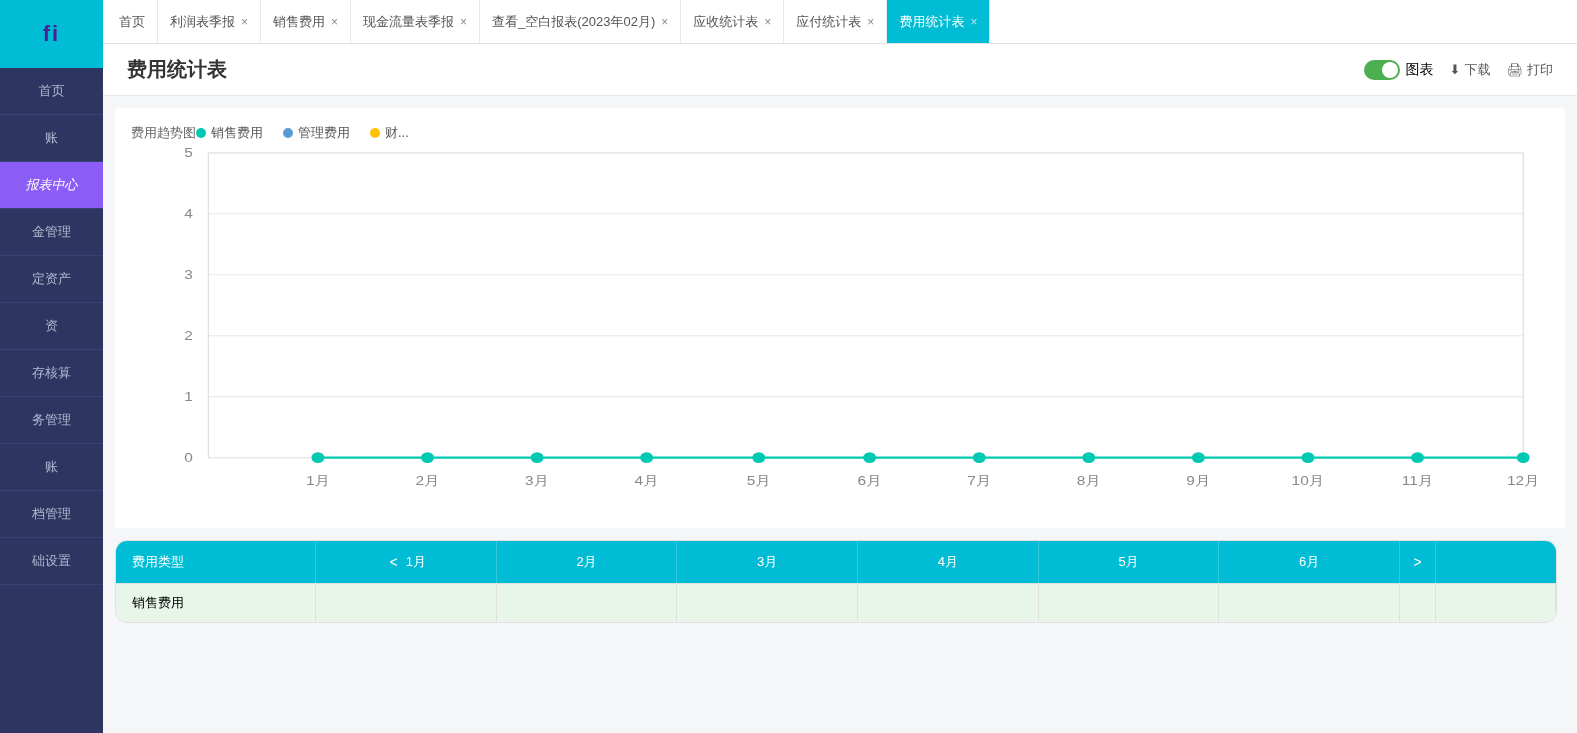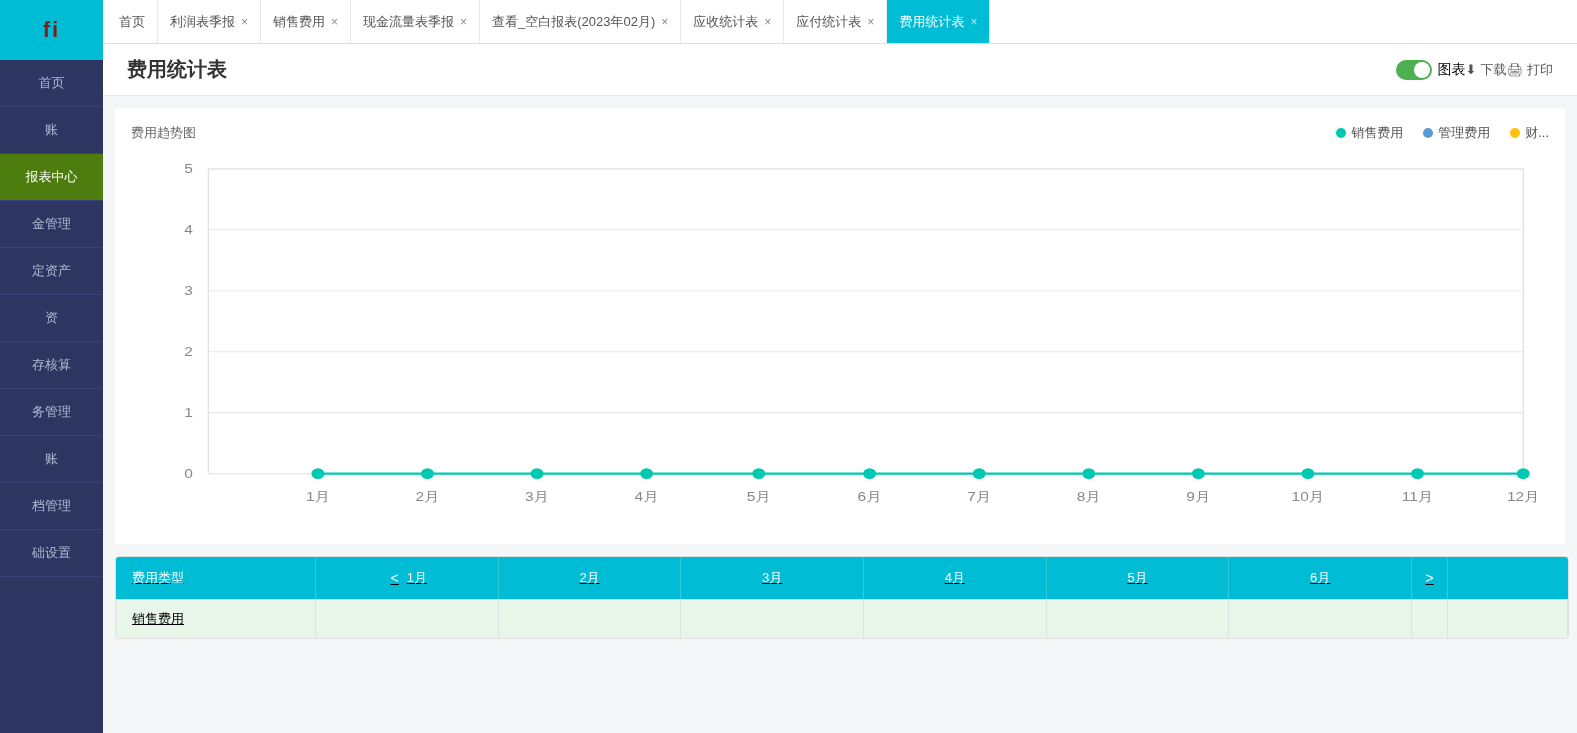--- a/index.html
+++ b/index.html
@@ -9,39 +9,39 @@
     .sidebar {
       width: 103px;
       background: #2d3561;
       color: #ccc;
       display: flex;
       flex-direction: column;
       flex-shrink: 0;
       height: 100%;
     }
     .sidebar-logo {
-      height: 60px;
+      height: 68px;
       background: #00bcd4;
       display: flex;
       align-items: center;
       justify-content: center;
-      color: #7f1d1d;
+      color: #4c1d95;
       font-size: 22px;
       font-weight: bold;
       letter-spacing: 2px;
     }
     .sidebar-item {
       padding: 14px 8px;
       text-align: center;
       font-size: 13px;
       color: #b0b8d0;
       cursor: pointer;
       border-bottom: 1px solid #3a4175;
     }
-    .sidebar-item.active { background: #4d7c0f; color: #fff; }
+    .sidebar-item.active { background: #8b5cf6; color: #fff; font-style: italic; }
 
     
     .main {
       flex: 1;
       display: flex;
       flex-direction: column;
       height: 100%;
       overflow: hidden;
     }
 
@@ -98,20 +98,21 @@
       border-bottom: 1px solid #e8e8e8;
     }
     .page-title {
       font-size: 20px;
       font-weight: bold;
       color: #333;
     }
     .header-actions {
       display: flex;
       align-items: center;
+      gap: 16px;
     }
     .toggle-wrap {
       display: flex;
       align-items: center;
       gap: 6px;
     }
     .toggle {
       width: 36px;
       height: 20px;
       background: #4caf50;
@@ -141,22 +142,21 @@
     
     .chart-section {
       background: #fff;
       margin: 12px;
       border-radius: 4px;
       padding: 16px;
     }
     .chart-header {
       display: flex;
       align-items: center;
-      justify-content: space-between;
-      margin-bottom: 16px;
+      margin-bottom: 0;
     }
     .chart-title {
       font-size: 13px;
       color: #666;
     }
     .chart-legend {
       display: flex;
       align-items: center;
       gap: 20px;
       font-size: 13px;
@@ -179,25 +179,24 @@
       height: 370px;
       position: relative;
     }
     svg.line-chart {
       width: 100%;
       height: 100%;
     }
 
     
     .table-section {
-      margin: 0 8px 12px 12px;
-      border-radius: 4px;
+      margin: 0 20px 12px 12px;
+      border-radius: 12px;
       overflow: hidden;
       border: 1px solid #e0e0e0;
-      text-decoration: underline;
     }
     .table-header-row {
       display: grid;
       grid-template-columns: 200px 1fr 1fr 1fr 1fr 1fr 1fr 36px 120px;
       background: #00bcd4;
       color: #fff;
       font-size: 13px;
     }
     .th-cell {
       padding: 12px 8px;

